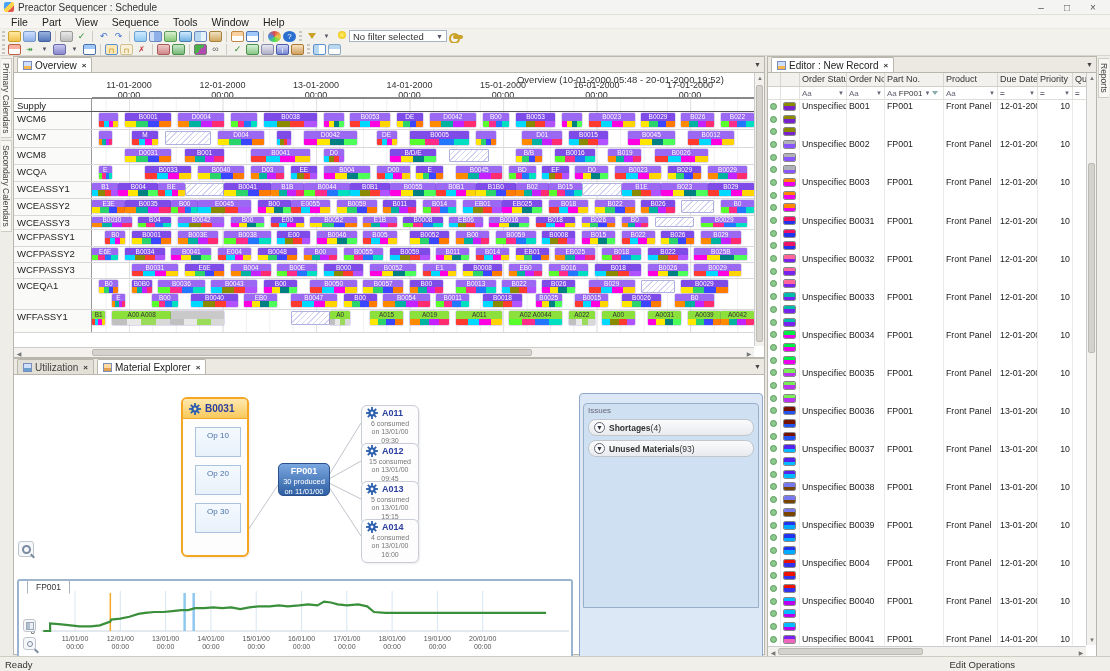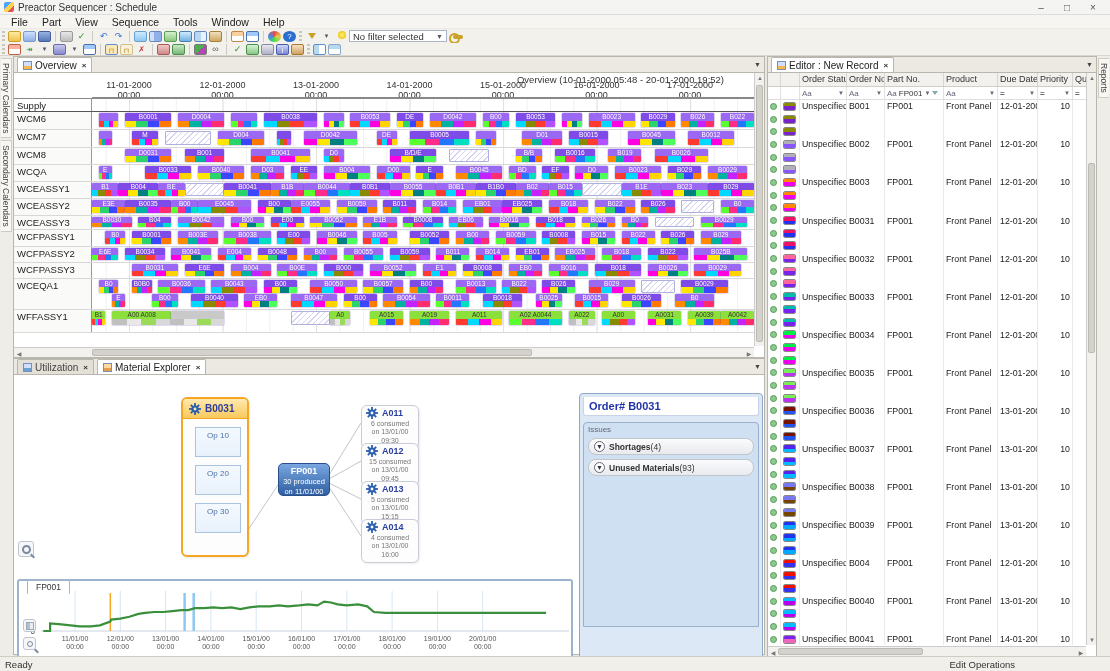--- a/index.html
+++ b/index.html
@@ -1229,21 +1229,20 @@
         </svg>
       <div class="sqbtn" style="left:4px; top:38px; width:13px; height:13px;">
         <div style="width:8px; height:8px; background:linear-gradient(90deg,#b0c0d0 0 50%,#e8eef4 50%); border:1px solid #9aa8b8;"></div>
       </div>
       <div class="sqbtn" style="left:4px; top:56px; width:13px; height:13px;">
         <div class="maglens" style="width:6px; height:6px; border-width:1.5px;"></div>
       </div>
     </div>
 
     <div id="wo-panel">
-      <div id="wo-order">Order# B0031</div>
       <div id="wo-issues">
         <div class="ihead">Issues</div>
         <div class="issue-row">
           <span class="chev">▼</span>
           <span>Shortages</span>
             <span style="font-weight:normal;">(4)</span>
         </div>
         <div class="issue-row">
           <span class="chev">▼</span>
           <span>Unused Materials</span>

